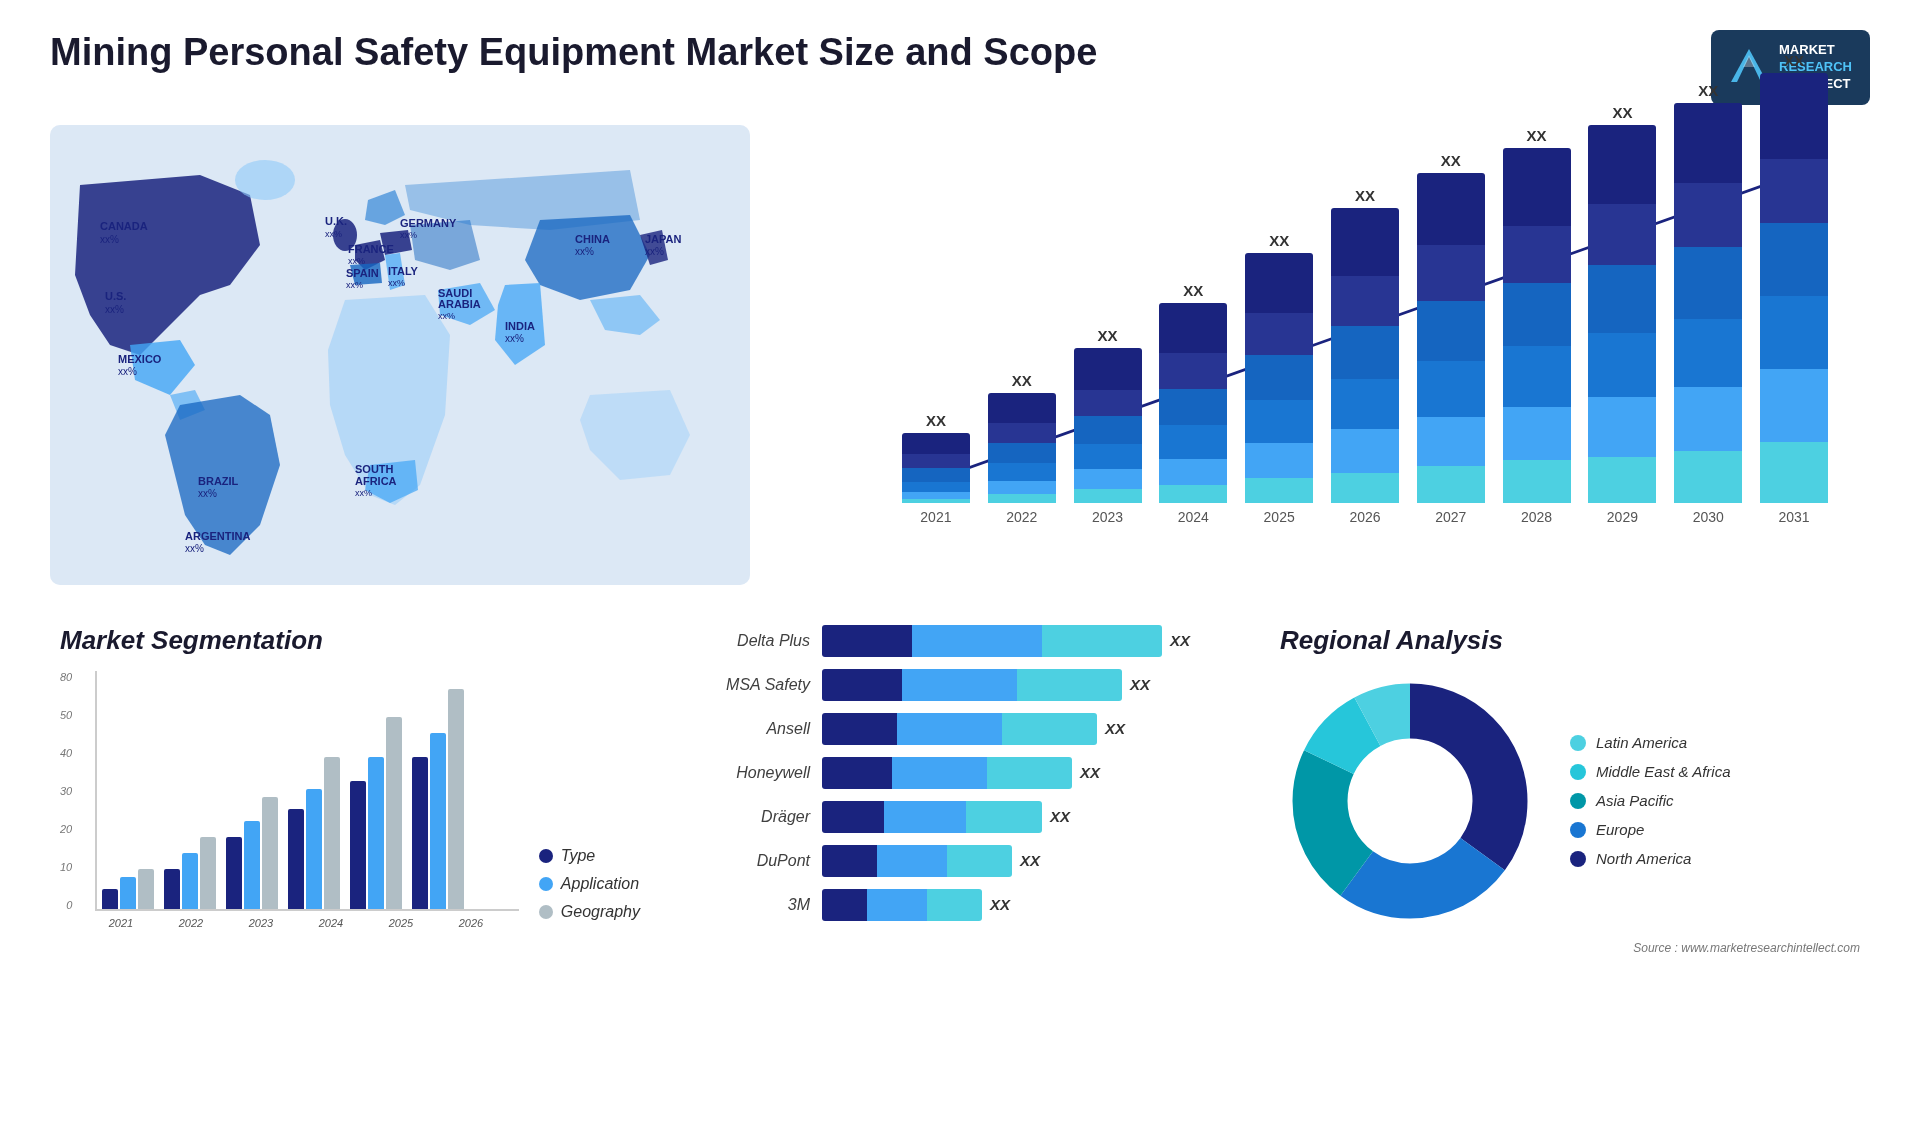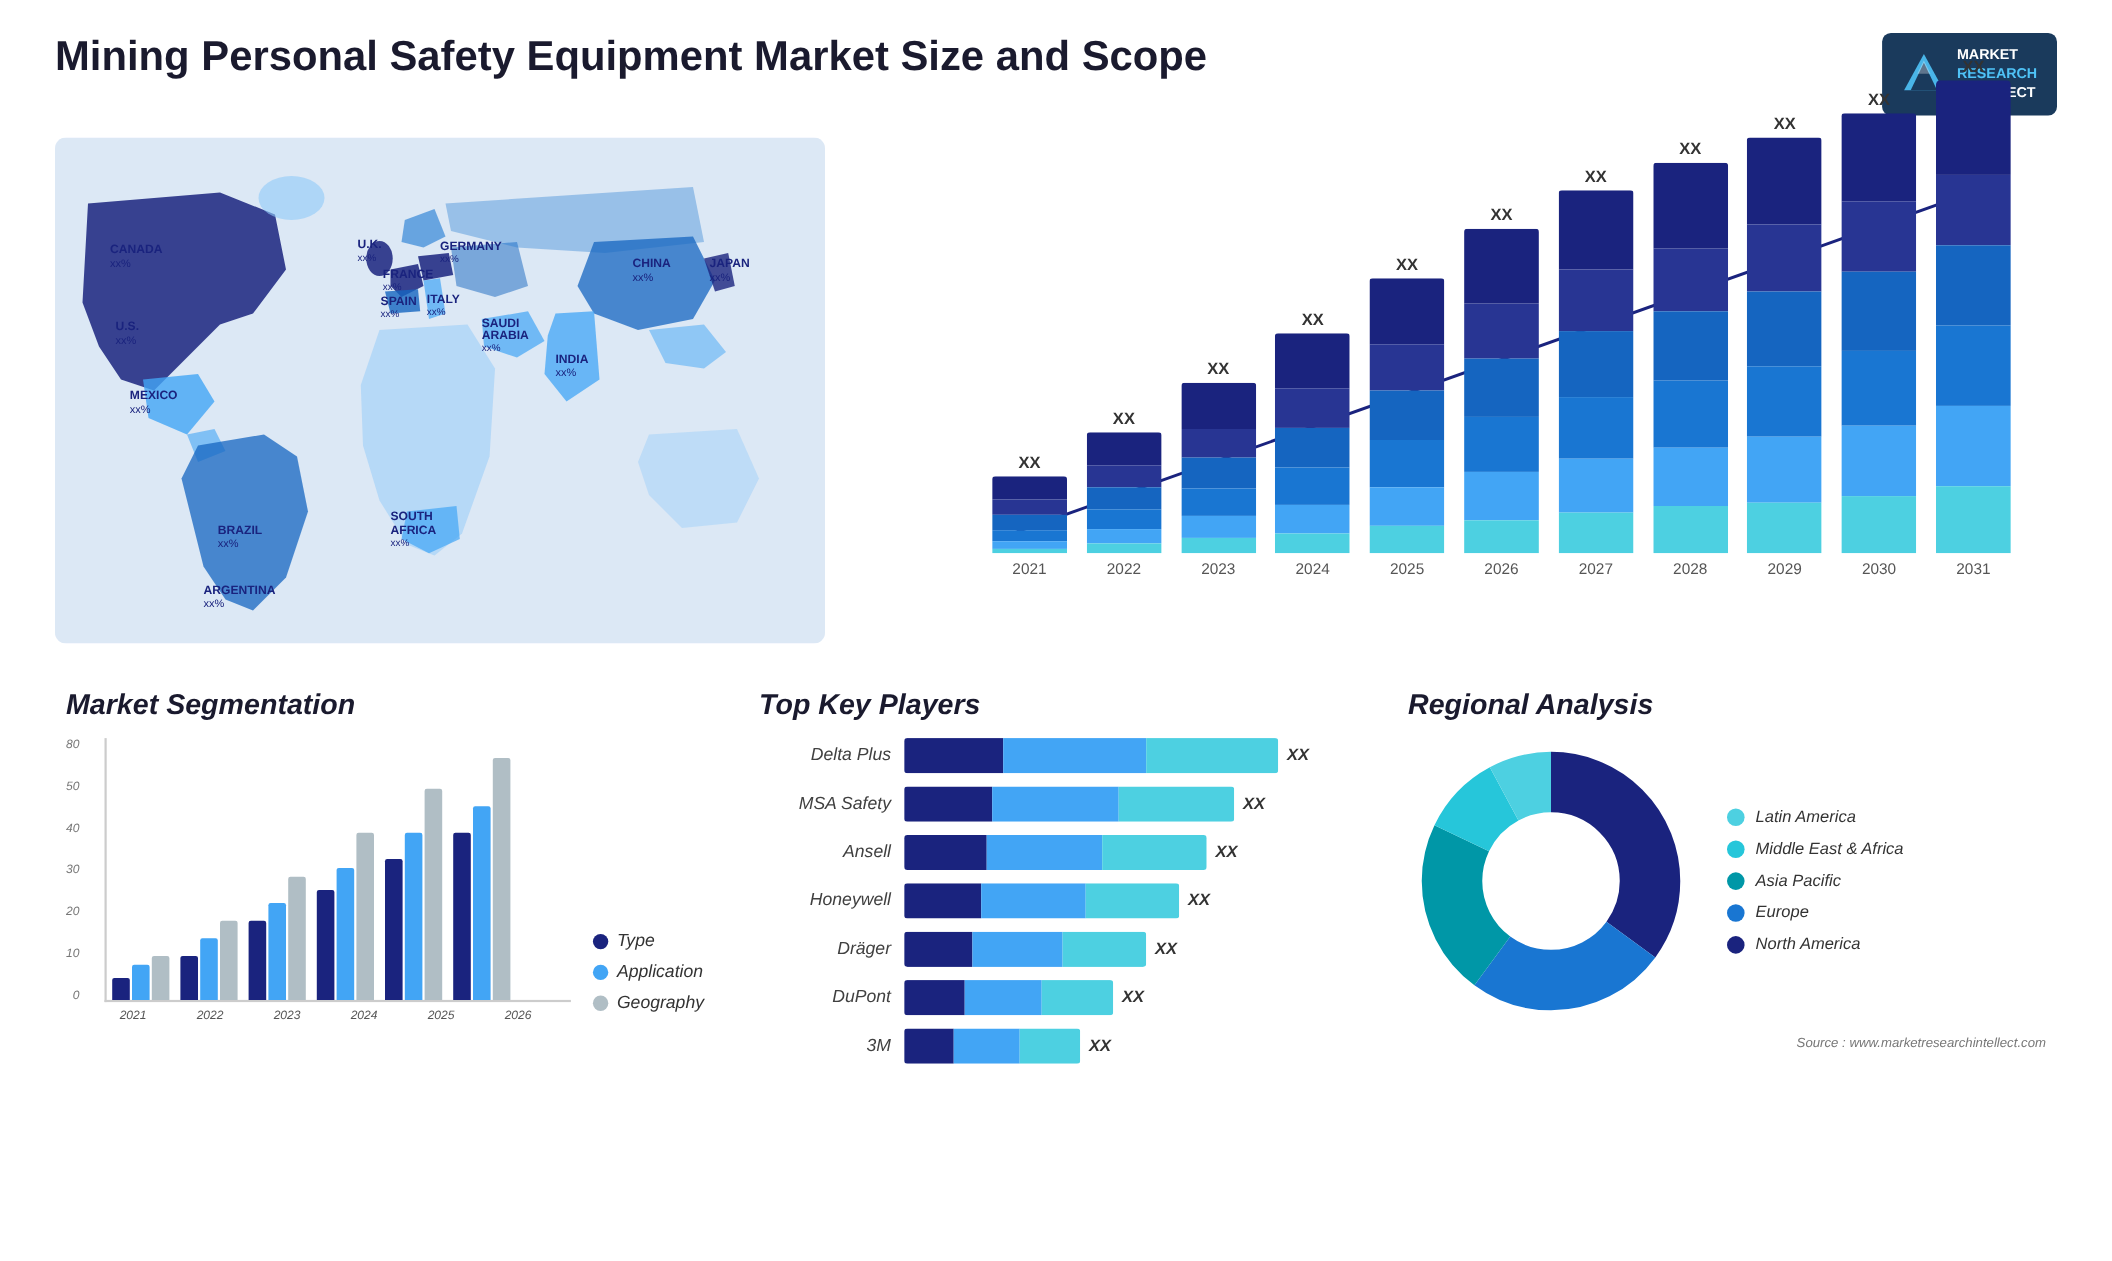--- a/index.html
+++ b/index.html
@@ -631,21 +631,20 @@
           </div>
           <div class="legend-item">
             <div class="legend-dot" style="background:#b0bec5;"></div>
             <span class="legend-text">Geography</span>
           </div>
         </div>
       </div>
     </div>
 
     <div class="key-players">
-      <div class="section-title">Top Key Players</div>
       <div class="players-list">
 
         <div class="player-row">
           <span class="player-name">Delta Plus</span>
           <div class="player-bar-wrap">
             <div class="player-bar" style="width:340px;">
               <div class="player-bar-seg1" style="width:90px; height:32px;"></div>
               <div class="player-bar-seg2" style="width:130px; height:32px;"></div>
               <div class="player-bar-seg3" style="width:120px; height:32px;"></div>
             </div>

